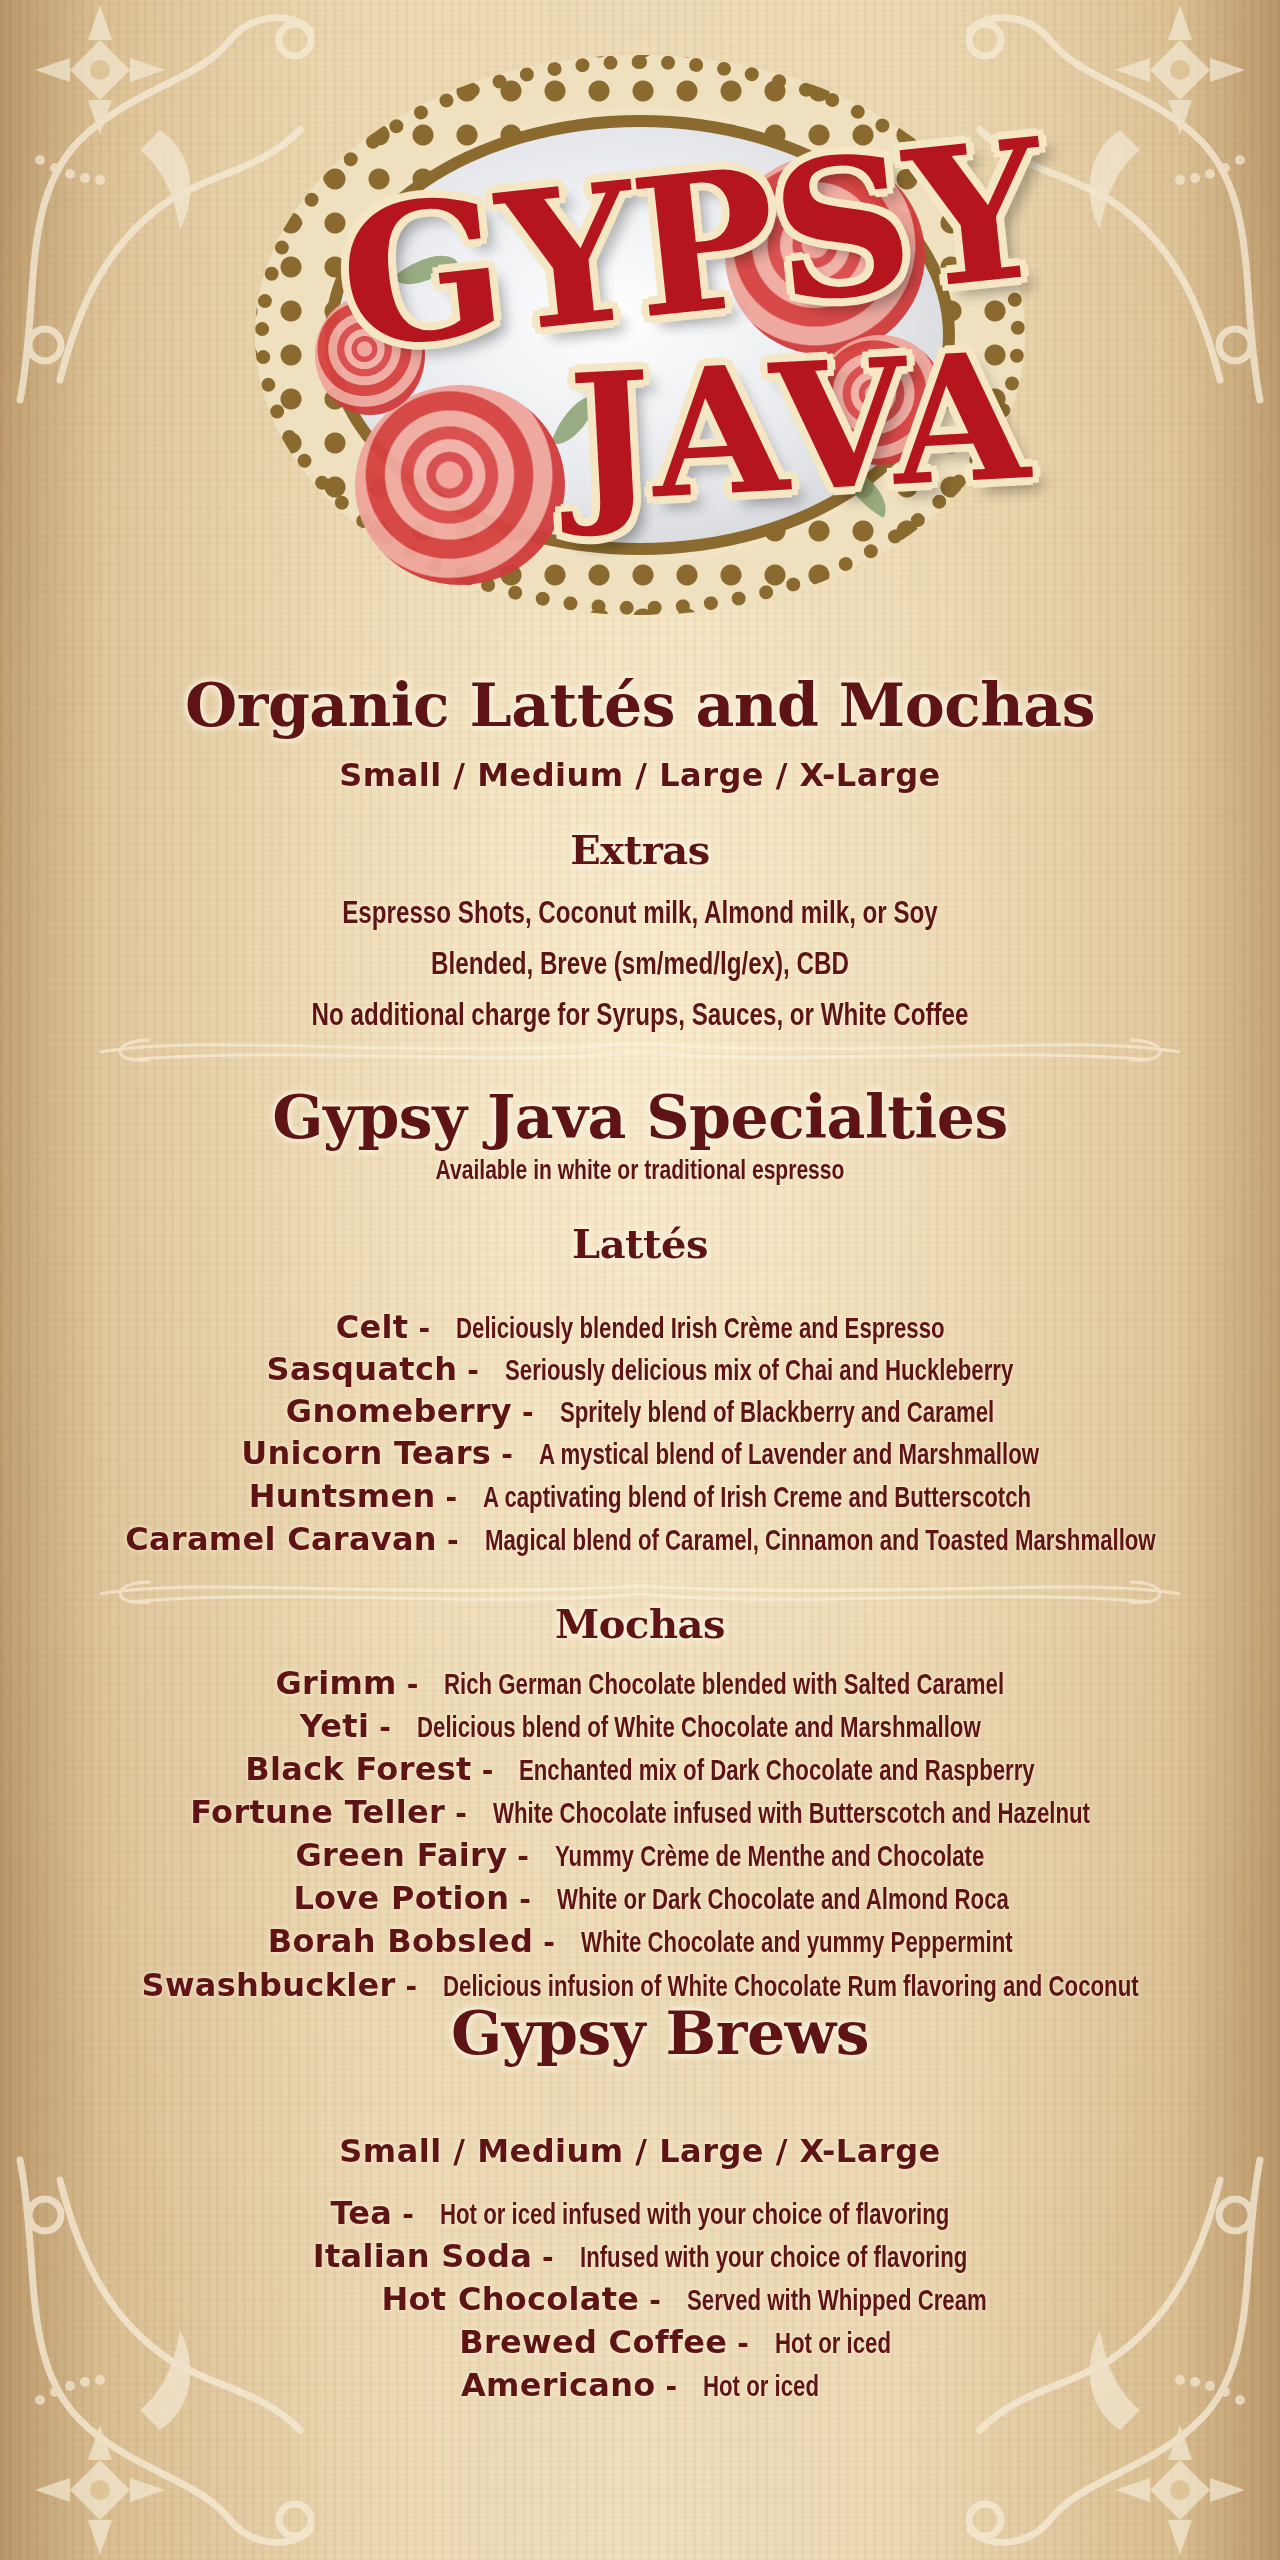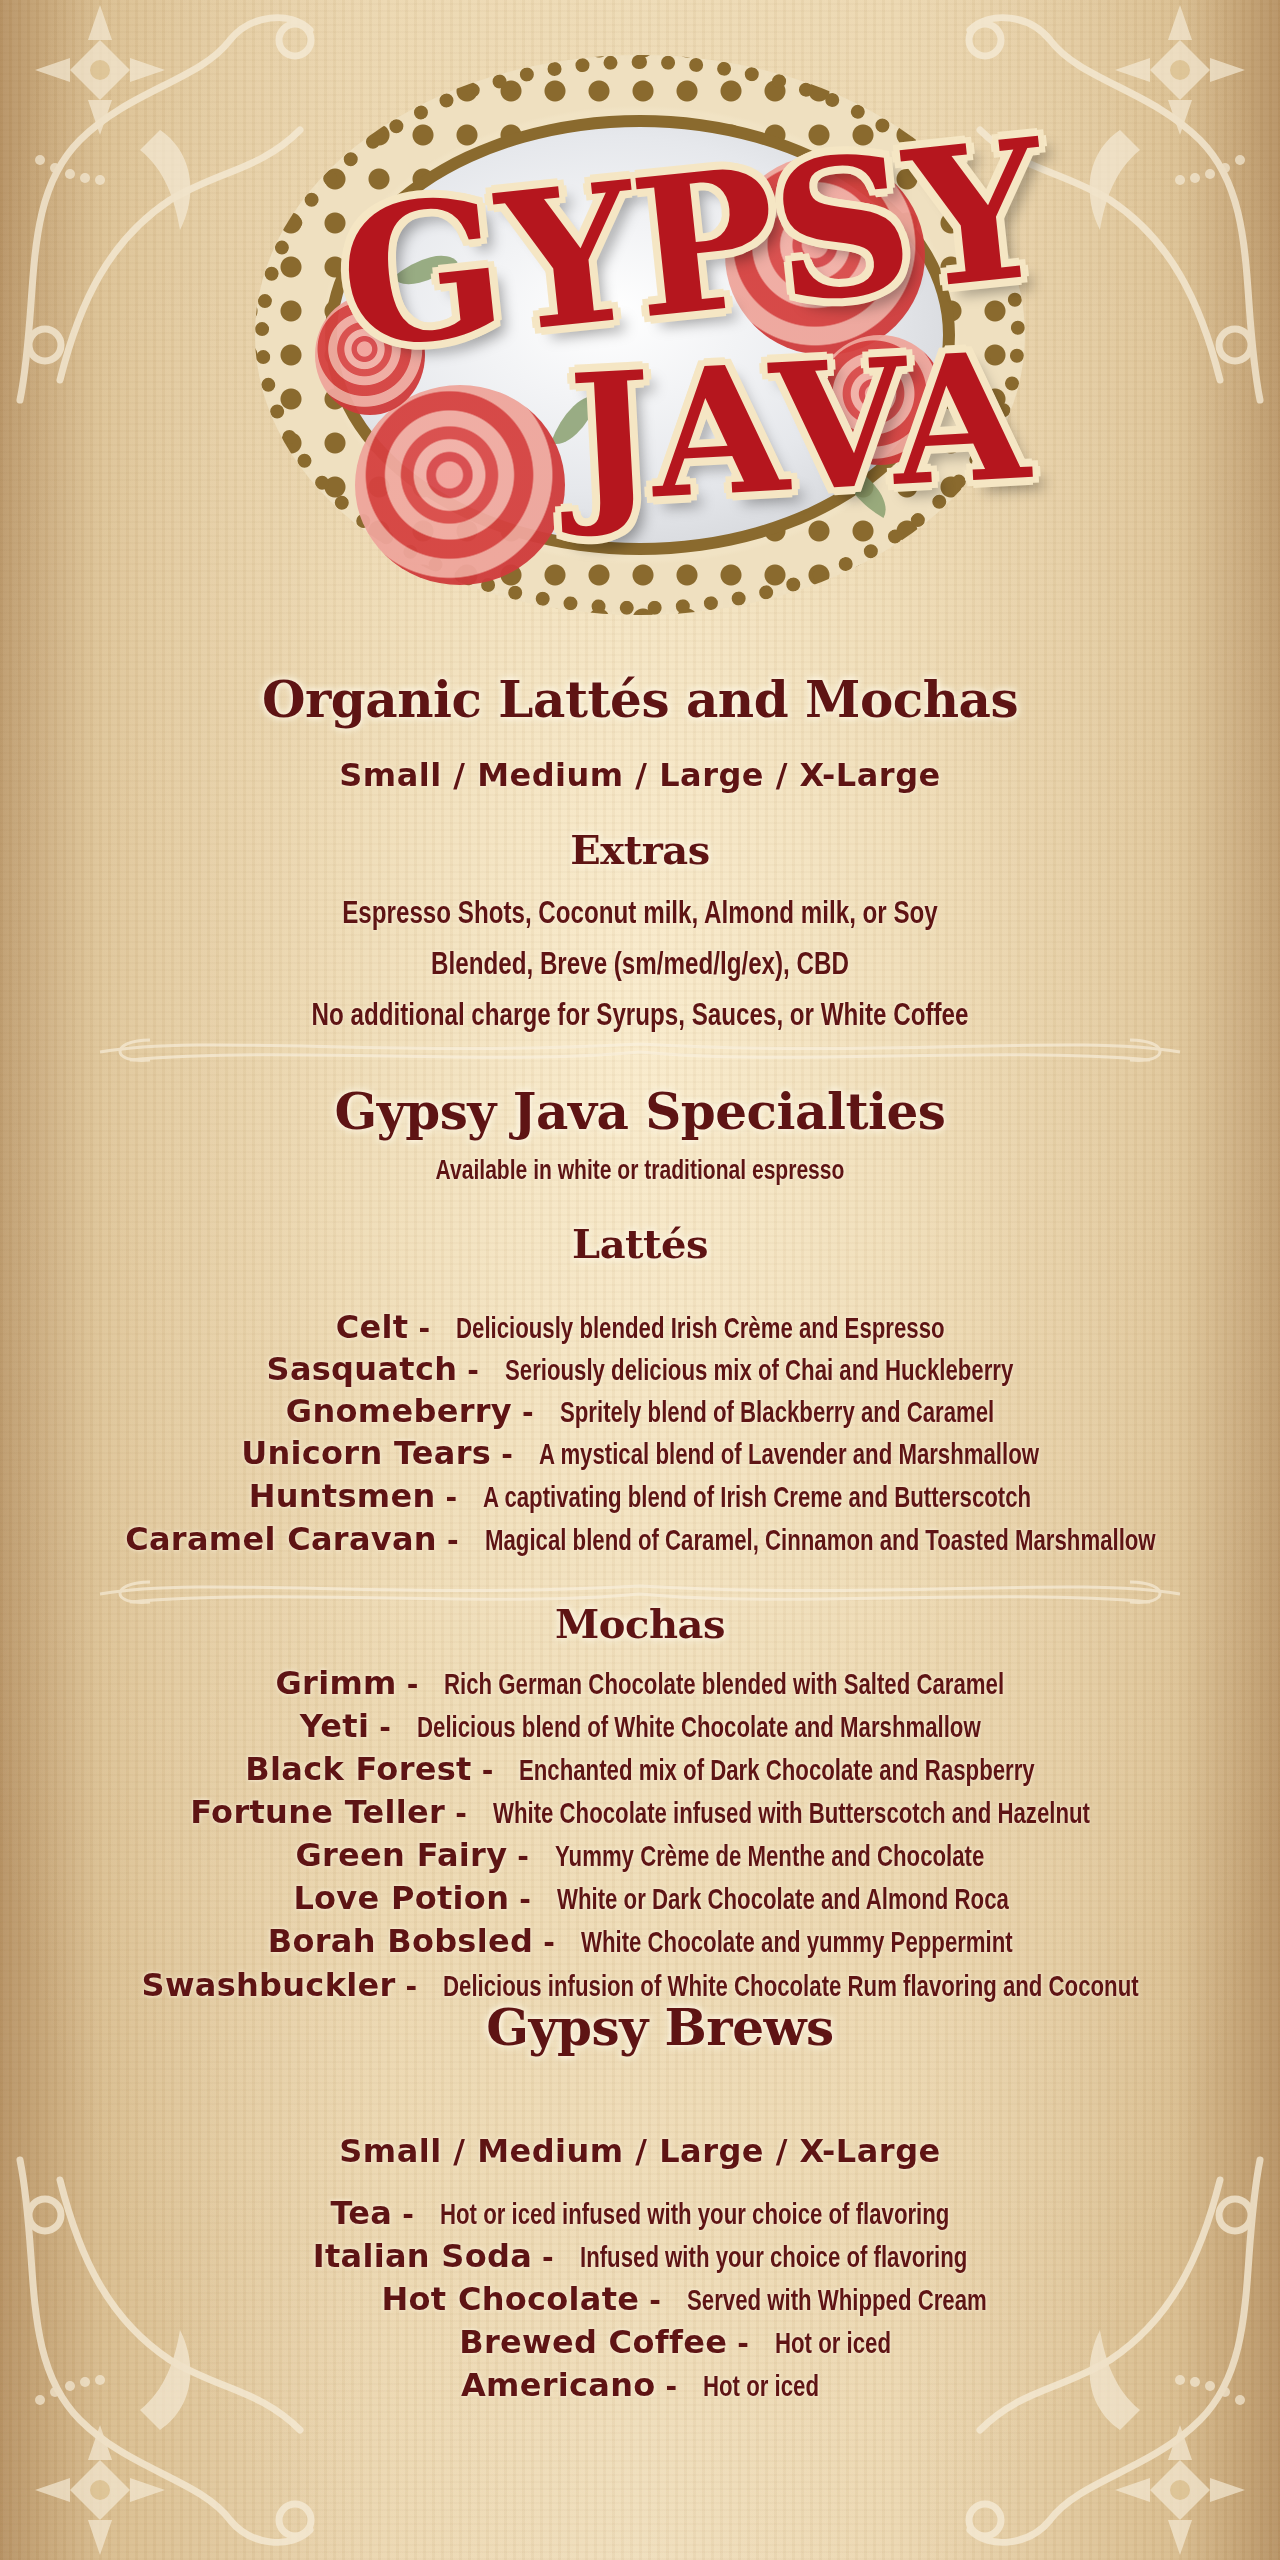--- a/index.html
+++ b/index.html
@@ -47,21 +47,21 @@
   .logo-word {
     position:absolute; font-family:"DejaVu Serif", serif; font-weight:bold; color:#b5161e;
     letter-spacing:-2px; line-height:1;
     text-shadow: 0 0 0 #f5e6c4, 6px 6px 0 #f5e6c4, -6px -6px 0 #f5e6c4, 6px -6px 0 #f5e6c4, -6px 6px 0 #f5e6c4, 0 8px 0 #f5e6c4, 8px 0 0 #f5e6c4, -8px 0 0 #f5e6c4, 0 -8px 0 #f5e6c4, 10px 12px 14px rgba(0,0,0,0.35);
   }
   .logo-word.top { left:125px; top:105px; font-size:190px; transform:rotate(-6deg); }
   .logo-word.bottom { left:355px; top:295px; font-size:175px; transform:rotate(-3deg); }
 
   
   .line { position:absolute; left:0; width:1280px; text-align:center; white-space:nowrap; }
-  .h1 { font-family:"DejaVu Serif", serif; font-weight:bold; font-size:50px; letter-spacing:-0.5px;
+  .h1 { font-family:"DejaVu Serif", serif; font-weight:bold; font-size:60px; letter-spacing:-0.5px;
         text-shadow: 0 0 6px #fff8e8, 0 0 10px #fff8e8; }
   .h2 { font-family:"DejaVu Serif", serif; font-weight:bold; font-size:40px; letter-spacing:-0.5px;
         text-shadow: 0 0 6px #fff8e8, 0 0 10px #fff8e8; }
   .sizes { font-family:"DejaVu Sans", sans-serif; font-weight:bold; font-size:32px; letter-spacing:0.5px;
         text-shadow: 0 0 4px #fff6e4; }
   .note { font-family:"Liberation Sans Narrow","Liberation Sans", sans-serif; font-weight:bold; font-size:31px;
         transform:scaleX(0.78); transform-origin:center; text-shadow: 0 0 4px #fff6e4; }
   .note.small { font-size:27px; }
   .item { font-size:0;text-align:center; }
   .item .name { font-family:"DejaVu Sans", sans-serif; font-weight:bold; font-size:32px; letter-spacing:0.3px;

